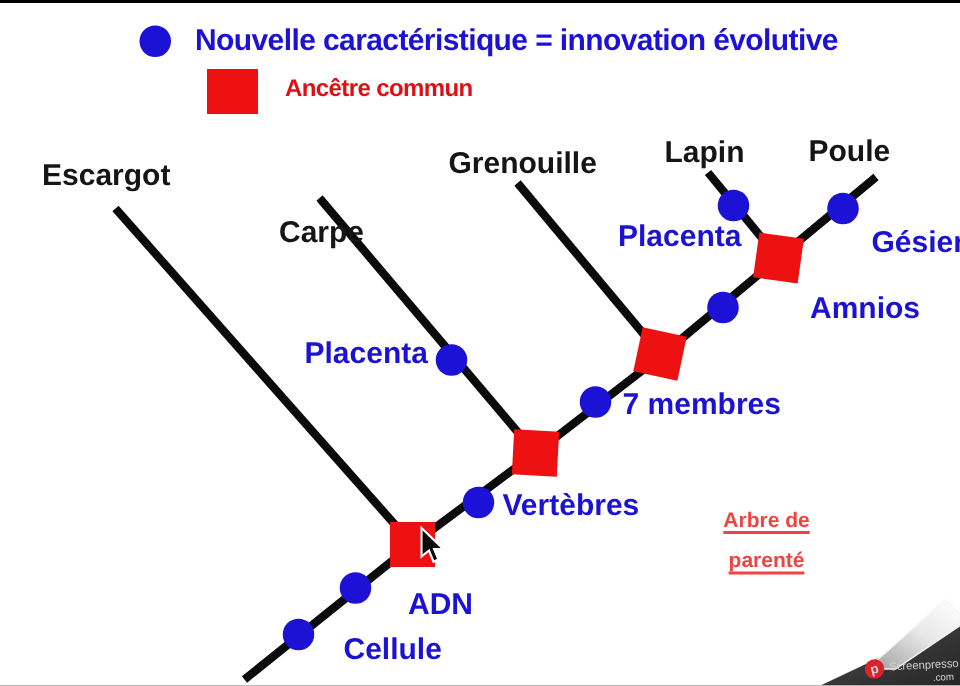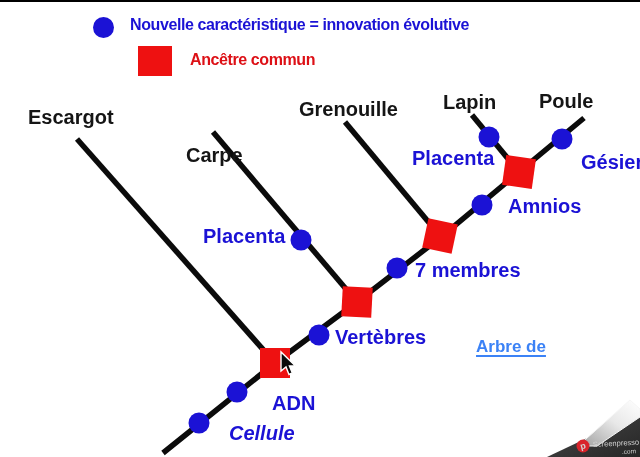--- a/index.html
+++ b/index.html
@@ -5,38 +5,38 @@
   html,body{margin:0;padding:0;background:#888;}
   #stage{
     position:relative;width:640px;height:457px;background:#ffffff;
     overflow:hidden;font-family:"Liberation Sans","DejaVu Sans",sans-serif;
   }
   #top-border{position:absolute;left:0;top:0;width:640px;height:2px;background:#000;}
   .lbl{position:absolute;font-weight:bold;font-size:20px;line-height:20px;white-space:nowrap;}
   .species{color:#151515;}
   .innov{color:#1b12d5;}
   #legend-innovation-text{
-    position:absolute;left:130px;top:16px;font-weight:bold;font-size:16px;
+    position:absolute;left:130px;top:16px;font-weight:bold;font-size:20px;
     letter-spacing:-0.4px;color:#1b12d5;white-space:nowrap;
   }
   #legend-ancestor-text{
     position:absolute;left:190px;top:51px;font-weight:bold;font-size:16px;
     letter-spacing:-0.4px;color:#dd1016;white-space:nowrap;
   }
   #legend-innovation-marker{
     position:absolute;left:93px;top:17px;width:21px;height:21px;border-radius:50%;
     background:#1b12d5;
   }
   #legend-ancestor-marker{
     position:absolute;left:138px;top:46px;width:34px;height:30px;background:#ee1111;
   }
   #tree-svg,#cursor-svg,#watermark-svg{position:absolute;left:0;top:0;}
   #diagram-title{
     position:absolute;left:451px;top:333px;width:120px;text-align:center;
-    font-weight:bold;font-size:17px;line-height:27px;color:#3b82f6;
+    font-weight:bold;font-size:14px;line-height:27px;color:#ef4444;
   }
   #diagram-title span{
     text-decoration:underline;text-decoration-thickness:2px;text-underline-offset:3px;
   }
   .wm-text{font-family:"Liberation Sans","DejaVu Sans",sans-serif;fill:#d2d2d2;}
 </style>
 </head>
 <body>
 
 <div id="stage">
@@ -66,32 +66,33 @@
       <circle cx="489" cy="137" r="10.5" fill="#1b12d5"></circle>
       <circle cx="562" cy="139" r="10.5" fill="#1b12d5"></circle>
     </svg>
 
   <div id="labels-layer">
       <div class="lbl species" style="left: 28px; top: 107px;">Escargot</div>
       <div class="lbl species" style="left: 186px; top: 106px; margin-top: 39px;">Carpe</div>
       <div class="lbl species" style="left: 299px; top: 99px;">Grenouille</div>
       <div class="lbl species" style="left: 443px; top: 92px;">Lapin</div>
       <div class="lbl species" style="left: 539px; top: 91px;">Poule</div>
-      <div class="lbl innov" style="left: 229px; top: 423px; font-style: italic;">Cellule</div>
+      <div class="lbl innov" style="left: 229px; top: 423px;">Cellule</div>
       <div class="lbl innov" style="left: 256px; top: 393px; margin-left: 16px;">ADN</div>
       <div class="lbl innov" style="left: 335px; top: 327px;">Vertèbres</div>
       <div class="lbl innov" style="left: 203px; top: 226px;">Placenta</div>
       <div class="lbl innov" style="left: 415px; top: 260px;">7 membres</div>
-      <div class="lbl innov" style="left: 508px; top: 196px;">Amnios</div>
+      <div class="lbl innov" style="left: 540px; top: 196px;">Amnios</div>
       <div class="lbl innov" style="left: 412px; top: 148px;">Placenta</div>
       <div class="lbl innov" style="left: 581px; top: 152px;">Gésier</div>
     </div>
 
   <div id="diagram-title">
     <span>Arbre de</span><br>
+    <span>parenté</span>
   </div>
 
   <svg id="cursor-svg" width="640" height="457" viewBox="0 0 640 457">
     <polygon points="281,352 281,371 286,367 289,374.5 292.3,373 289.4,366 295.5,366" fill="#0a0a0a" stroke="#ffffff" stroke-width="1.4"></polygon>
   </svg>
 
   <svg id="watermark-svg" width="640" height="457" viewBox="0 0 640 457">
     <defs>
       <linearGradient id="darkGrad" x1="0" y1="0" x2="1" y2="1">
         <stop offset="0" stop-color="#4a4a4a"></stop>

